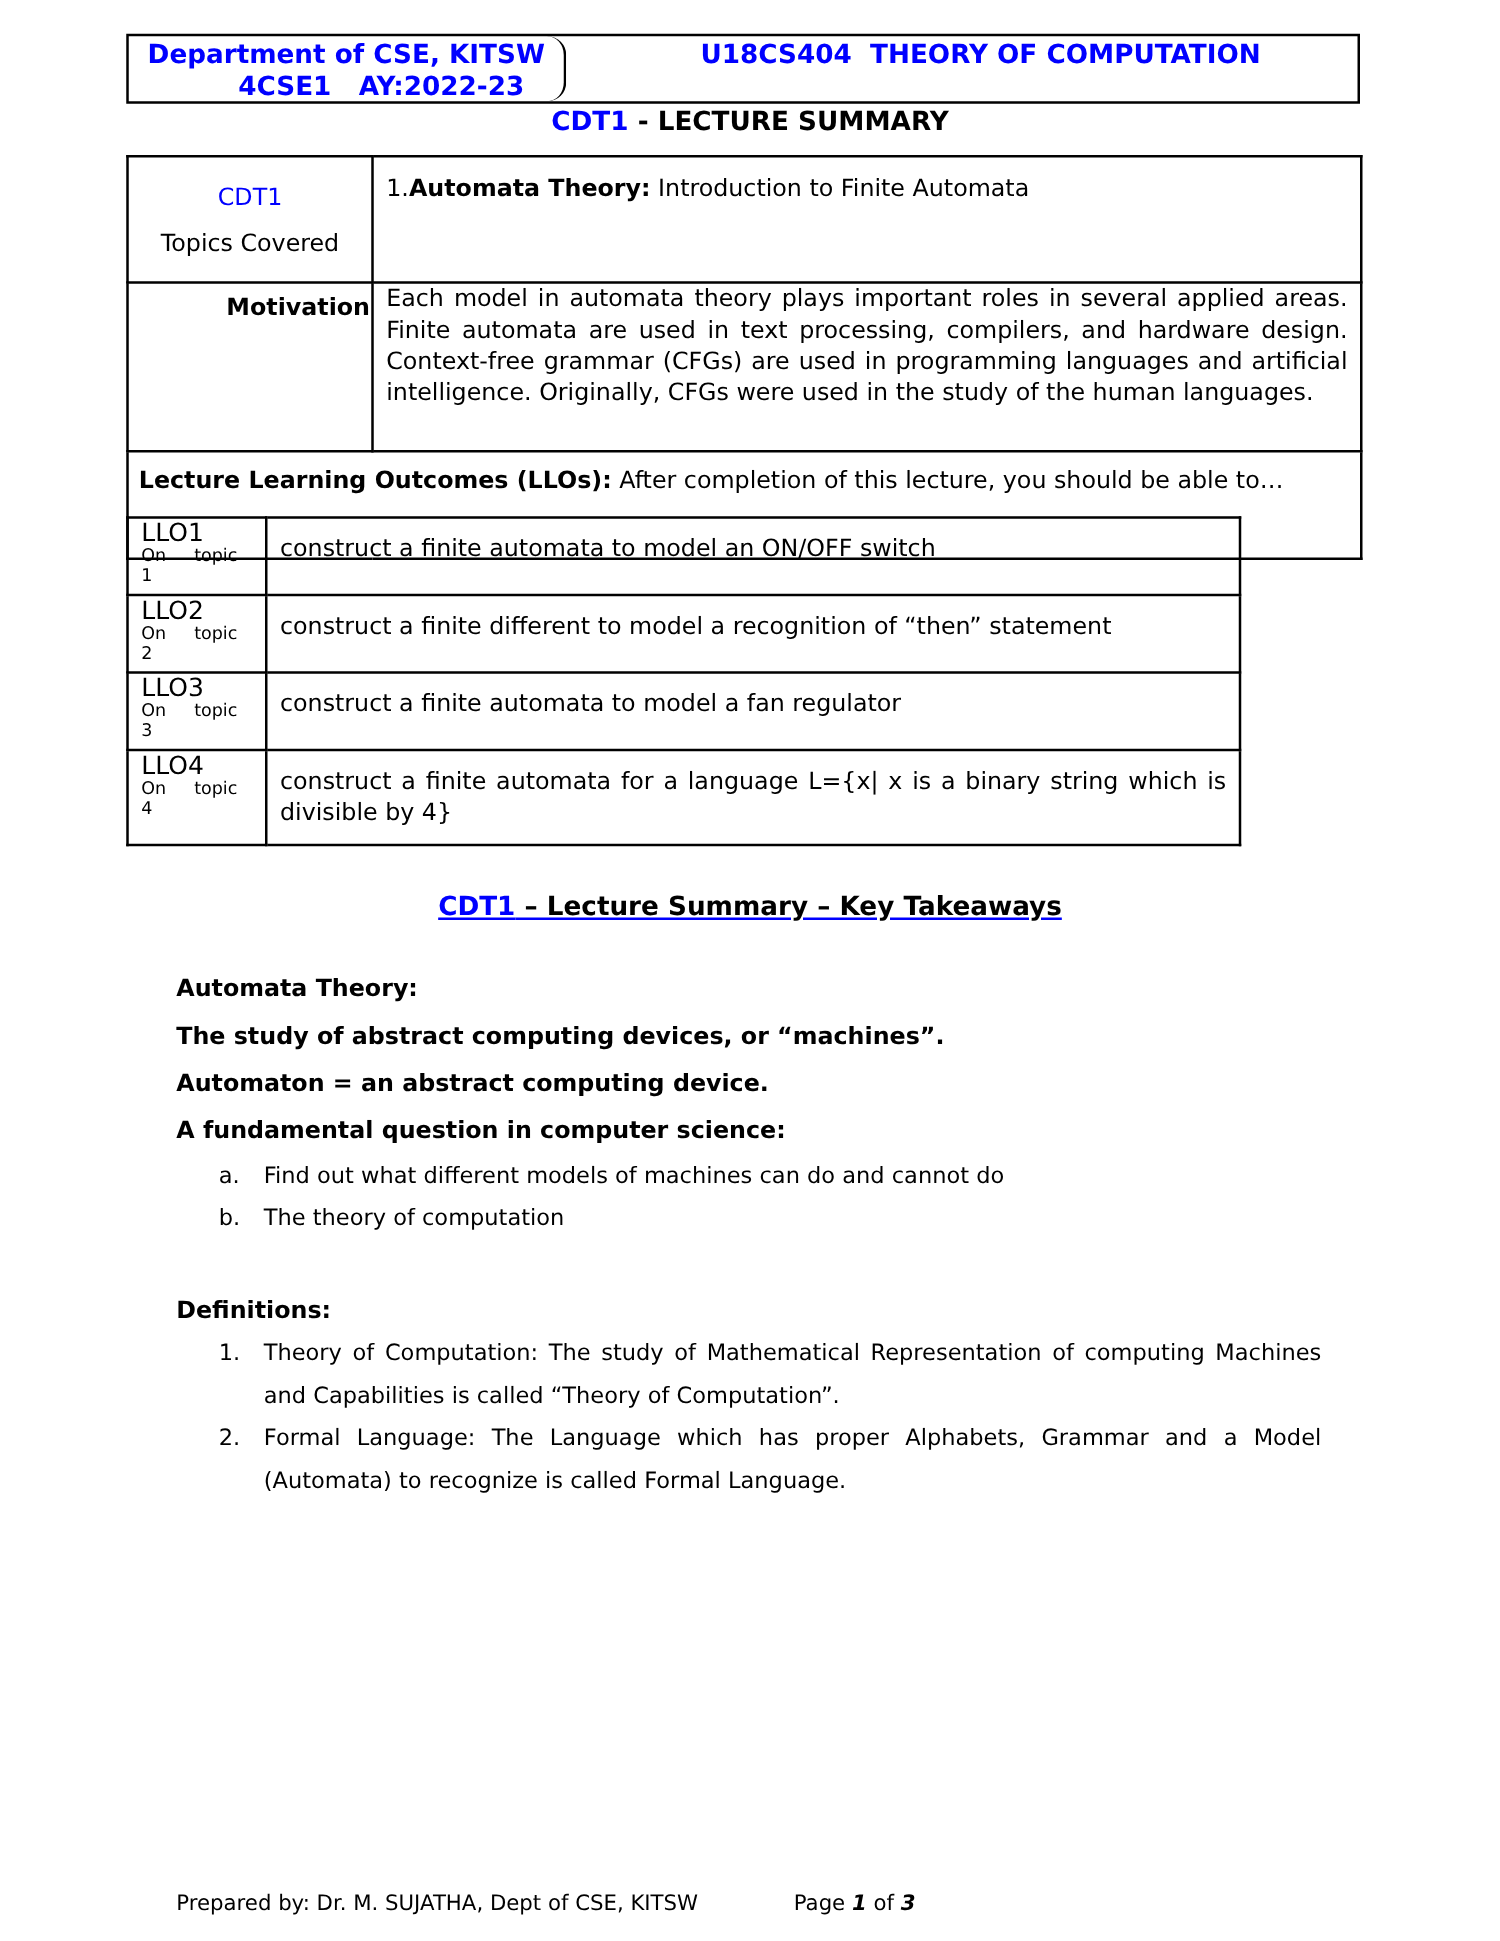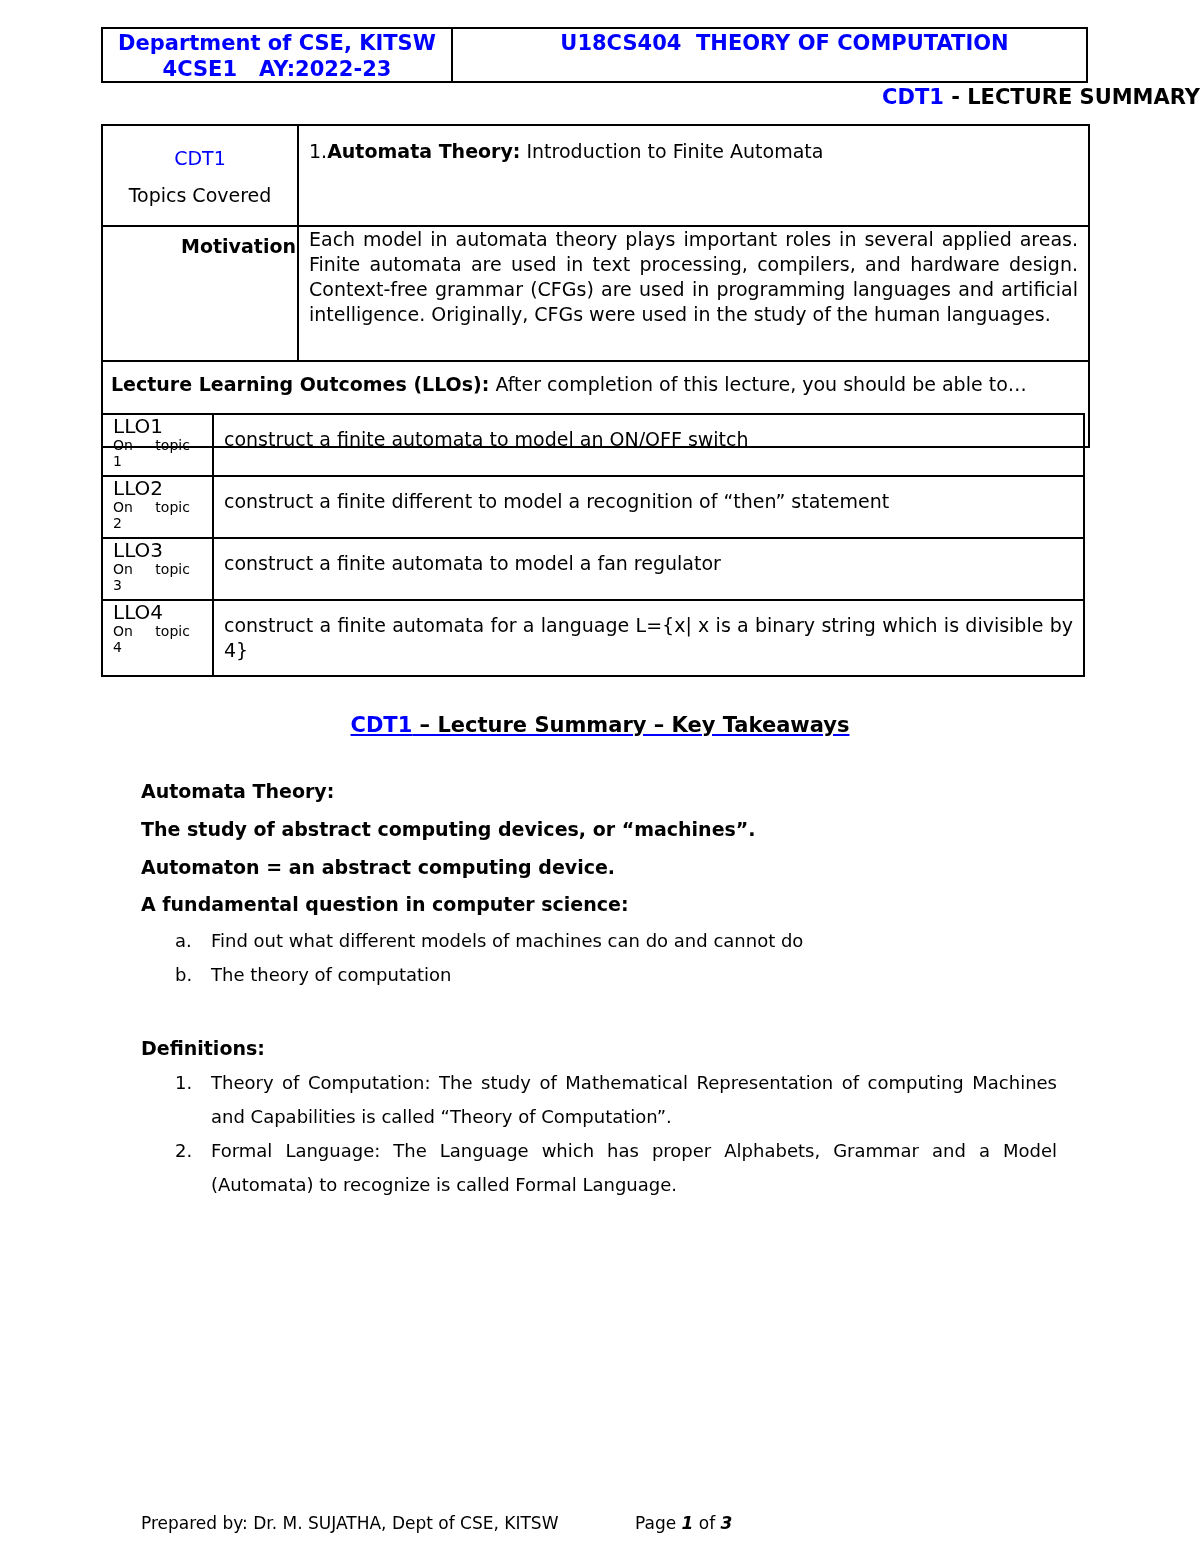--- a/index.html
+++ b/index.html
@@ -3,45 +3,45 @@
 <meta charset="utf-8">
 <style>
   html, body { margin: 0; padding: 0; background: #ffffff; }
   body { width: 1200px; height: 1553px; position: relative; overflow: hidden;
          font-family: "DejaVu Sans", sans-serif; color: #000; }
   .blue { color: #0000ff; }
 
   
   .hdr { position: absolute; left: 101px; top: 27px; width: 987px; height: 56px;
          border: 2px solid #000; display: flex; box-sizing: border-box; }
-  .hdr-left { width: 348px; border-right: 2px solid #000; position: relative; }
+  .hdr-left { width: 348px; border-right: 2px solid #000; position: relative; border-radius: 15px; }
   .hdr-left .l1 { position: absolute; left: -26px; top: 2px; width: 400px; text-align: center;
                   font-weight: bold; font-size: 21px; color: #0000ff; white-space: nowrap; }
   .hdr-left .l2 { position: absolute; left: 0; top: 28px; width: 348px; text-align: center;
-                  font-weight: bold; font-size: 21px; color: #0000ff; white-space: pre; }
+                  font-weight: bold; font-size: 21px; color: #0000ff; white-space: pre; padding-left: 28px; }
   .hdr-right { flex: 1; text-align: center; font-weight: bold; font-size: 21px;
                color: #0000ff; padding-top: 2px; white-space: pre; margin-left: 30px; }
 
-  .subtitle { position: absolute; top: 85px; left: 0; width: 1200px; text-align: right;
+  .subtitle { position: absolute; top: 85px; left: 0; width: 1200px; text-align: center;
               font-weight: bold; font-size: 21px; }
 
   
   .tbl { position: absolute; left: 101px; top: 124px; width: 989px;
          border-collapse: collapse; font-size: 19px; }
   .tbl td { border: 2px solid #000; vertical-align: top; }
   .c-left { width: 192px; text-align: center; }
   .topics td { height: 84px; }
   .topics .c-left { padding-top: 14px; line-height: 37px; }
   .topics .c-right { padding: 14px 24px 0 10px; }
   .motiv td { height: 124px; }
   .motiv .c-left { font-weight: bold; padding-top: 0; text-align: right; }
   .motiv .c-right { padding: 0 10px; text-align: justify; line-height: 25px; margin-left: 12px; }
   .llo-head td { height: 74px; padding: 10px 10px 0 8px; text-align: justify; line-height: 25px; }
 
-  .tbl2 { position: absolute; left: 101px; top: 413px; width: 984px;
+  .tbl2 { position: absolute; left: 101px; top: 413px; width: 892px;
           border-collapse: collapse; font-size: 19px; border-radius: 21px; }
   .tbl2 td { border: 2px solid #000; vertical-align: top; }
   .tbl2 .code { width: 99px; padding: 0 0 0 10px; }
   .tbl2 .code .id { font-size: 20px; line-height: 22px; display: block; }
   .tbl2 .code .on { font-size: 14px; line-height: 16px; display: block;
                     word-spacing: 18px; }
   .tbl2 .text { padding: 12px 10px 0 10px; text-align: justify; line-height: 25px; }
   .tbl2 tr { height: 62px; }
   .tbl2 tr.tall { height: 76px; }
 

